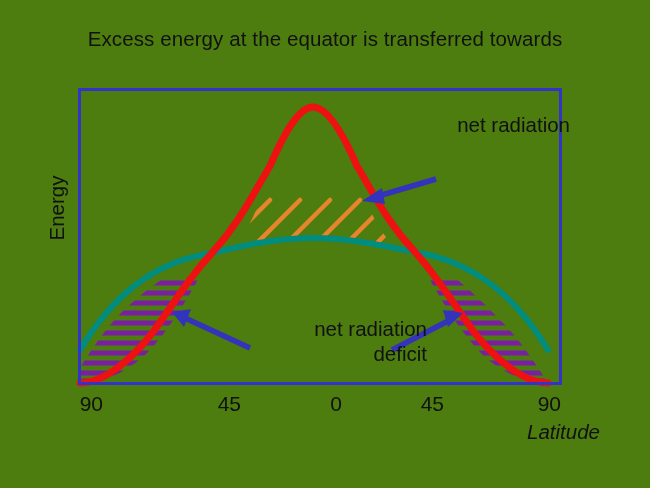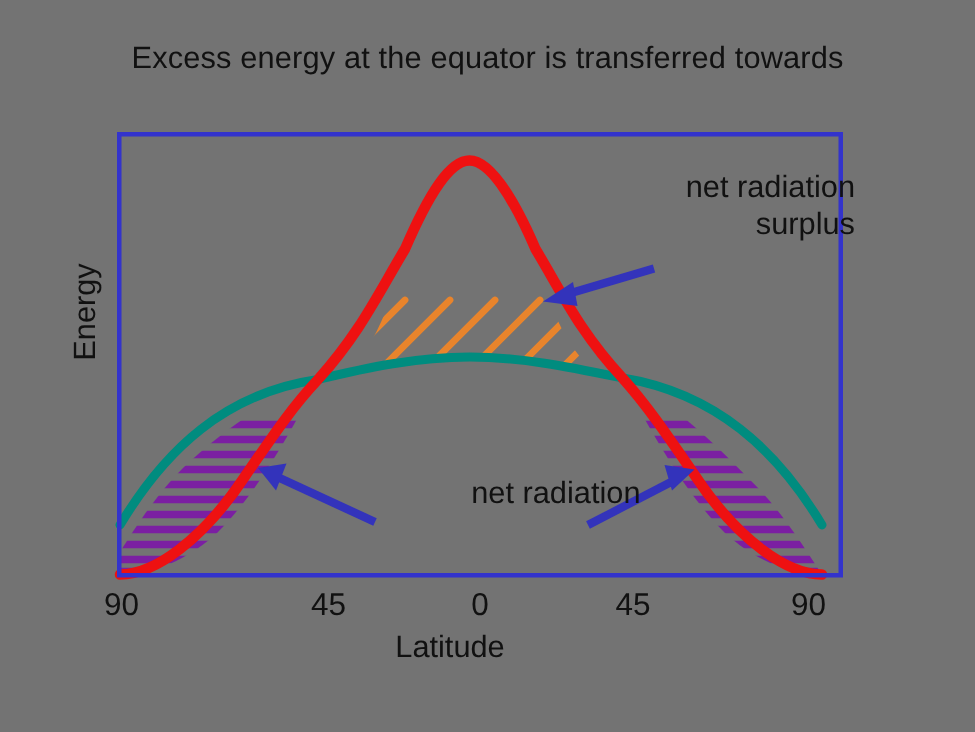--- a/index.html
+++ b/index.html
@@ -4,21 +4,21 @@
 <style>
   html, body {
     margin: 0;
     padding: 0;
     background: #ccccfa;
   }
   #slide {
     position: relative;
     width: 650px;
     height: 488px;
-    background: #737373;
+    background: #4d7c0f;
     overflow: hidden;
     font-family: "Liberation Sans", sans-serif;
   }
   #title {
     position: absolute;
     left: 0;
     top: 26px;
     width: 650px;
     text-align: center;
     font-size: 20.5px;
@@ -45,31 +45,32 @@
     top: 0;
     width: 650px;
     height: 488px;
   }
 
   .axis-tick {
     position: absolute;
     top: 392px;
     font-size: 21px;
     color: #111111;
-    text-align: center;
+    text-align: right;
     width: 44px;
   }
   #xlabel {
     position: absolute;
     top: 420px;
     left: 0;
     width: 600px;
-    text-align: center;
-    font-size: 20.5px;
-    color: #111111;
+    text-align: right;
+    font-size: 20.5px;
+    color: #111111;
+    font-style: italic;
   }
   #ylabel {
     position: absolute;
     left: -3px;
     top: 196px;
     width: 120px;
     text-align: center;
     font-size: 20.5px;
     color: #111111;
     transform: rotate(-90deg);
@@ -217,20 +218,20 @@
   <div class="axis-tick" style="left:197px;">45</div>
   <div class="axis-tick" style="left:298px;">0</div>
   <div class="axis-tick" style="left:400px;">45</div>
   <div class="axis-tick" style="left:517px;">90</div>
 
   <div id="xlabel">Latitude</div>
   <div id="ylabel">Energy</div>
 
   <div class="annotation" id="ann-surplus">
     <span class="ann-line">net radiation</span>
-    <span class="ann-line">surplus</span>
   </div>
 
   <div class="annotation" id="ann-deficit">
     <span class="ann-line">net radiation</span>
+    <span class="ann-line">deficit</span>
   </div>
 
 </div>
 
 </body></html>

